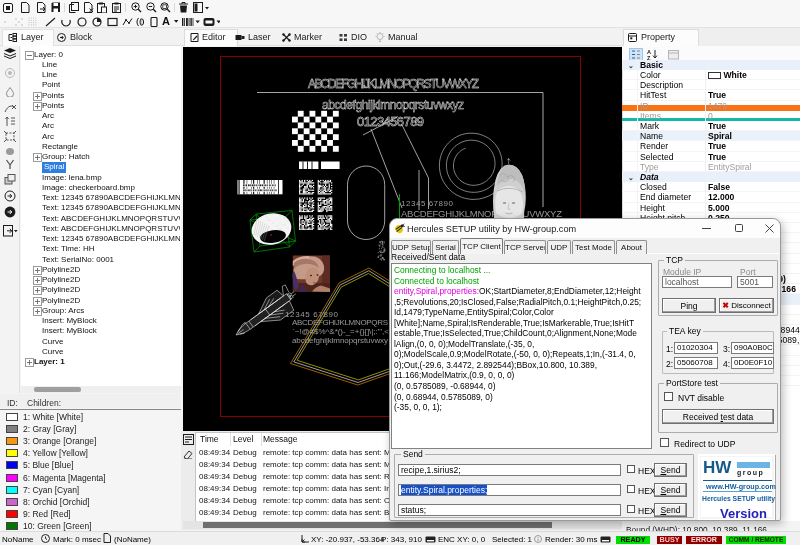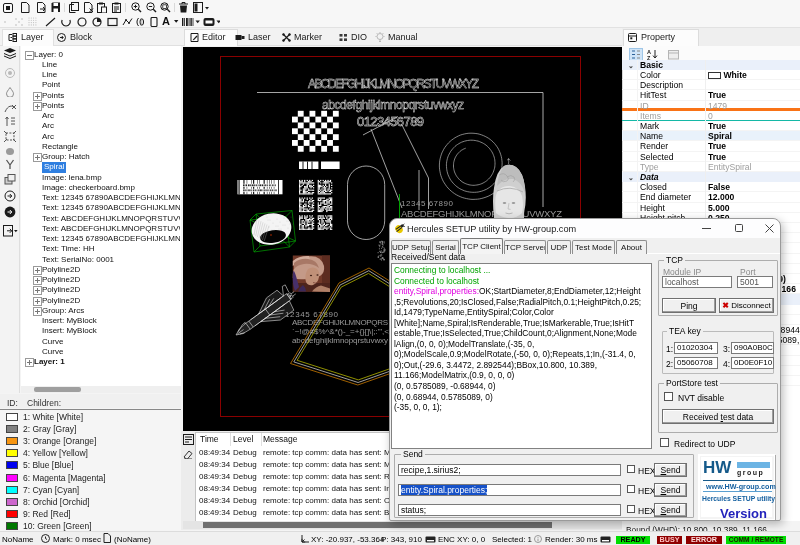--- a/index.html
+++ b/index.html
@@ -1267,25 +1267,25 @@
       <span style="position:absolute;left:86px;color:#000;font-weight:normal;"><span style="display:inline-block;width:13px;height:7px;border:1px solid #333;background:#fff;vertical-align:-1px;"></span> <b>White</b></span>
     </div>
 <div class="prow" style="top:80.2px;border-bottom:1px solid #f4f4f4;">
       <span style="position:absolute;left:18px;color:#000;">Description</span>
       <span style="position:absolute;left:86px;color:#000;font-weight:normal;"></span>
     </div>
 <div class="prow" style="top:90.4px;border-bottom:1px solid #f4f4f4;">
       <span style="position:absolute;left:18px;color:#000;">HitTest</span>
       <span style="position:absolute;left:86px;color:#000;font-weight:bold;">True</span>
     </div>
-<div class="prow" style="top:100.6px;border-bottom:3px solid #f97316;">
+<div class="prow" style="top:100.6px;border-bottom:6px solid #f97316;">
       <span style="position:absolute;left:18px;color:#9d9d9d;">ID</span>
       <span style="position:absolute;left:86px;color:#9d9d9d;font-weight:normal;">1479</span>
     </div>
-<div class="prow" style="top:110.8px;border-bottom:1px solid #14b8a6;">
+<div class="prow" style="top:110.8px;border-bottom:3px solid #14b8a6;">
       <span style="position:absolute;left:18px;color:#9d9d9d;">Items</span>
       <span style="position:absolute;left:86px;color:#9d9d9d;font-weight:normal;">0</span>
     </div>
 <div class="prow" style="top:121.0px;border-bottom:1px solid #f4f4f4;">
       <span style="position:absolute;left:18px;color:#000;">Mark</span>
       <span style="position:absolute;left:86px;color:#000;font-weight:bold;">True</span>
     </div>
 <div class="prow" style="top:131.2px;background:#e9f2fb;border-bottom:1px solid #f4f4f4;">
       <span style="position:absolute;left:18px;color:#000;">Name</span>
       <span style="position:absolute;left:86px;color:#000;font-weight:bold;">Spiral</span>

